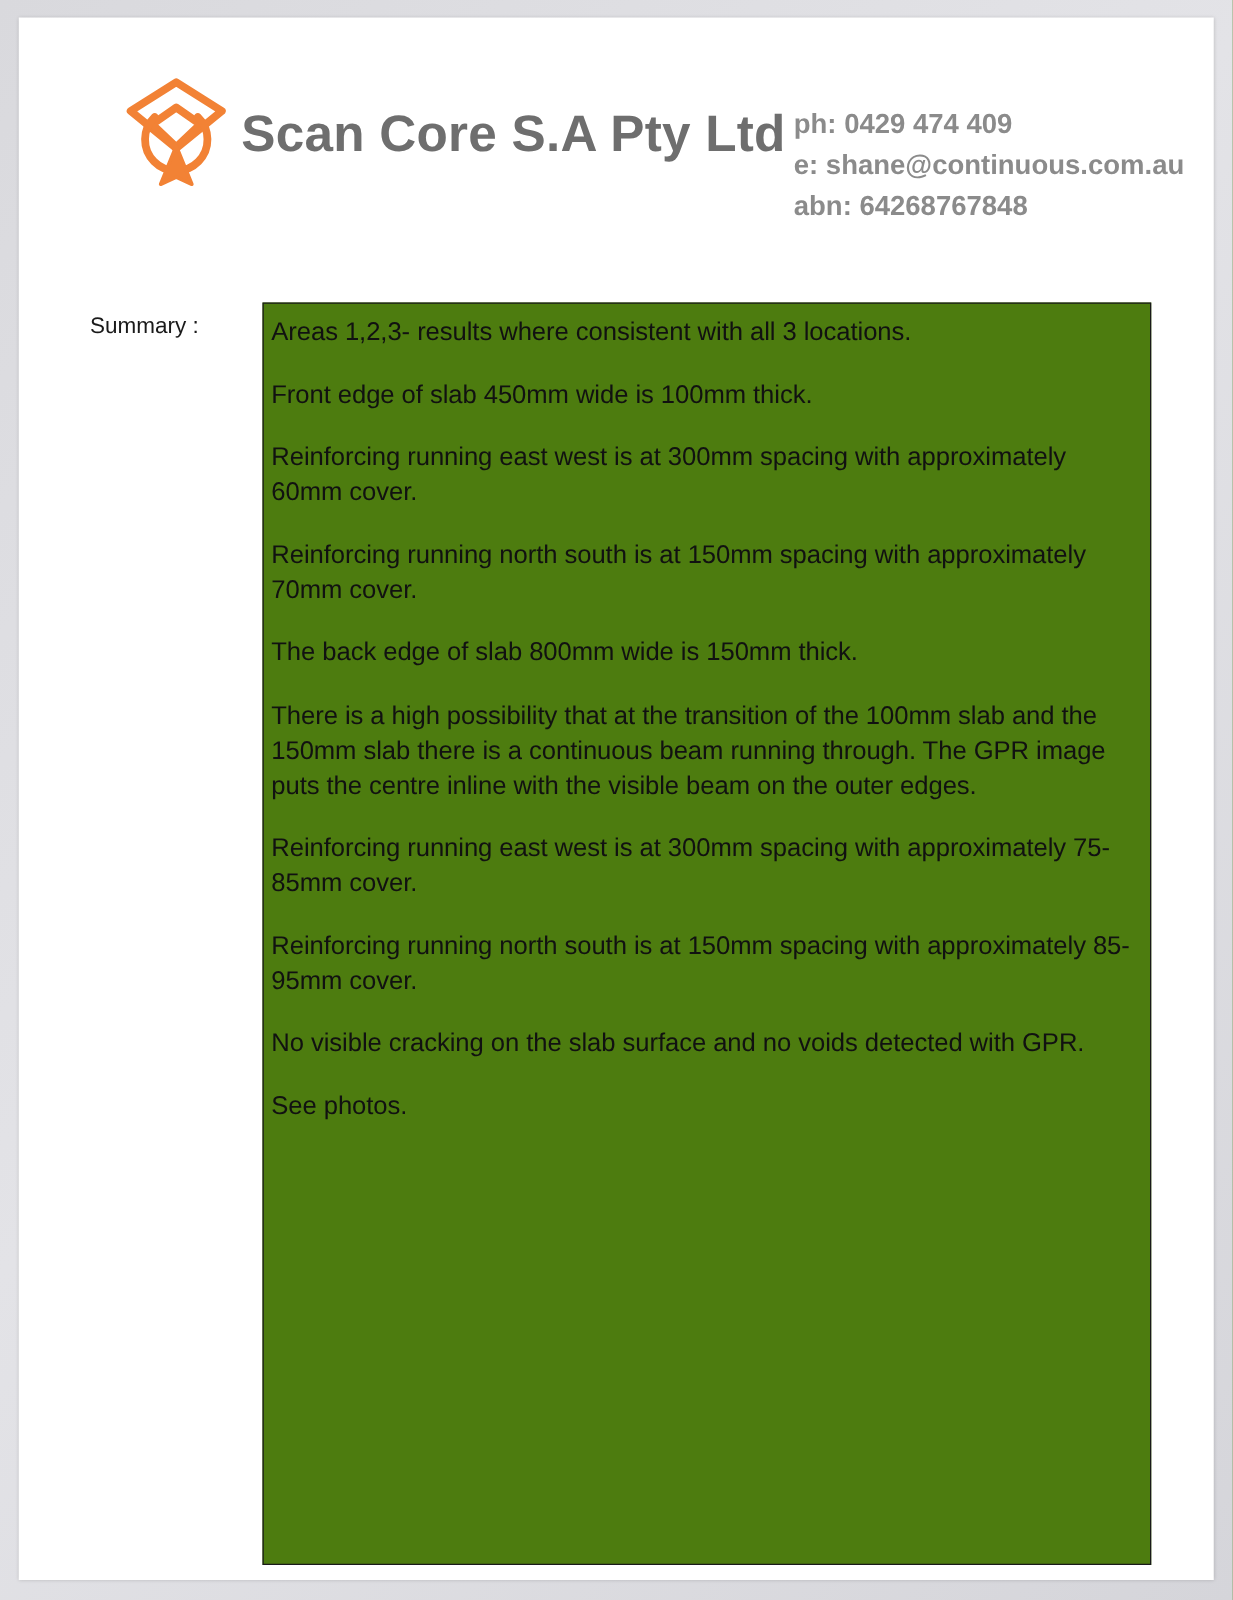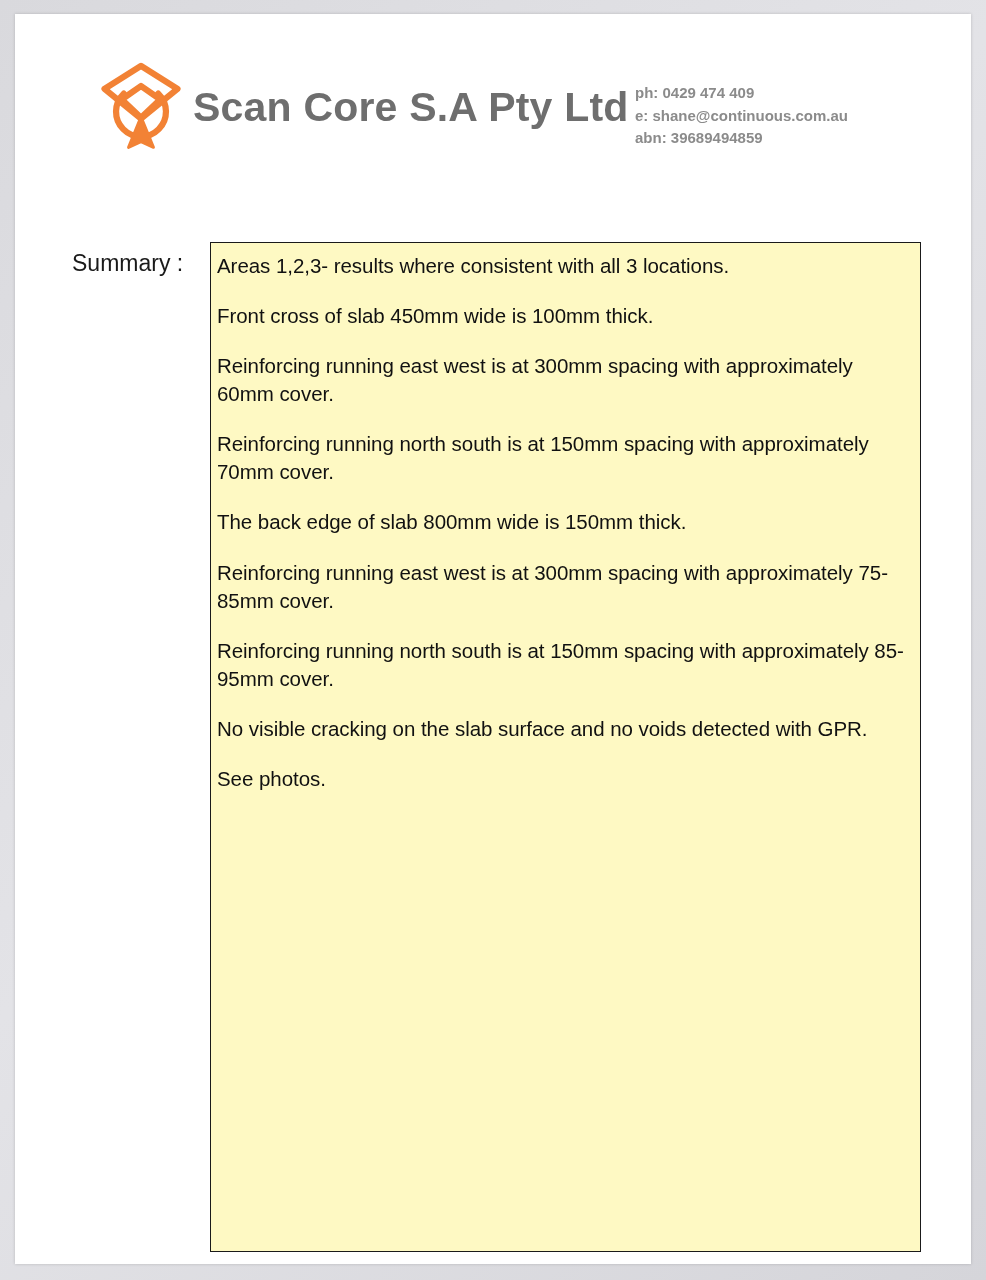--- a/index.html
+++ b/index.html
@@ -66,55 +66,55 @@
     margin-left: 4px;
     white-space: nowrap;
     line-height: 1;
     padding-bottom: 4px;
   }
 
   .contact-block {
     position: absolute;
     left: 620px;
     top: 28px;
-    font-size: 15px;
+    font-size: 22px;
     font-weight: bold;
     color: #8b8b8b;
     line-height: 1.50;
     white-space: nowrap;
   }
   .contact-line { display: block; }
 
   
   .summary-row {
     position: absolute;
     left: 0;
     top: 228px;
     width: 100%;
   }
 
   .summary-label {
     position: absolute;
     left: 57px;
     top: 8px;
-    font-size: 23px;
+    font-size: 18px;
     color: #1a1a1a;
     white-space: nowrap;
   }
 
   .summary-box {
     position: absolute;
     left: 195px;
     top: 0;
     width: 711px;
     height: 1010px;
     border: 1.6px solid #1a1a1a;
     box-sizing: border-box;
     padding: 9px 8px 8px 6px;
-    background: #fef9c3;
+    background: #4d7c0f;
   }
 
   .summary-box p {
     margin: 0 0 22px 0;
     font-size: 20.5px;
     line-height: 1.37;
     color: #111111;
     letter-spacing: -0.05px;
   }
   .summary-box p:last-child { margin-bottom: 4px; }
@@ -139,33 +139,34 @@
           </g>
 
           <path d="M50 60 L63 92 L50 86 L37 92 Z" fill="#F28235" stroke="#F28235" stroke-width="3" stroke-linejoin="round"></path>
         </svg>
         <div class="brand-name">Scan Core S.A Pty Ltd</div>
       </div>
 
       <div class="contact-block">
         <span class="contact-line">ph: 0429 474 409</span>
         <span class="contact-line">e: shane@continuous.com.au</span>
-        <span class="contact-line">abn: 39689494859</span>
+        <span class="contact-line">abn: 64268767848</span>
       </div>
     </div>
 
     <div class="summary-row">
       <div class="summary-label">Summary :</div>
 
       <div class="summary-box">
         <p>Areas 1,2,3- results where consistent with all 3 locations.</p>
-        <p>Front cross of slab 450mm wide is 100mm thick.</p>
+        <p>Front edge of slab 450mm wide is 100mm thick.</p>
         <p>Reinforcing running east west is at 300mm spacing with approximately 60mm cover.</p>
         <p>Reinforcing running north south is at 150mm spacing with approximately 70mm cover.</p>
         <p>The back edge of slab 800mm wide is 150mm thick.</p>
+        <p>There is a high possibility that at the transition of the 100mm slab and the 150mm slab there is a continuous beam running through. The GPR image puts the centre inline with the visible beam on the outer edges.</p>
         <p>Reinforcing running east west is at 300mm spacing with approximately 75-85mm cover.</p>
         <p>Reinforcing running north south is at 150mm spacing with approximately 85-95mm cover.</p>
         <p>No visible cracking on the slab surface and no voids detected with GPR.</p>
         <p>See photos.</p>
       </div>
     </div>
 
   </div>
 </div>
 

